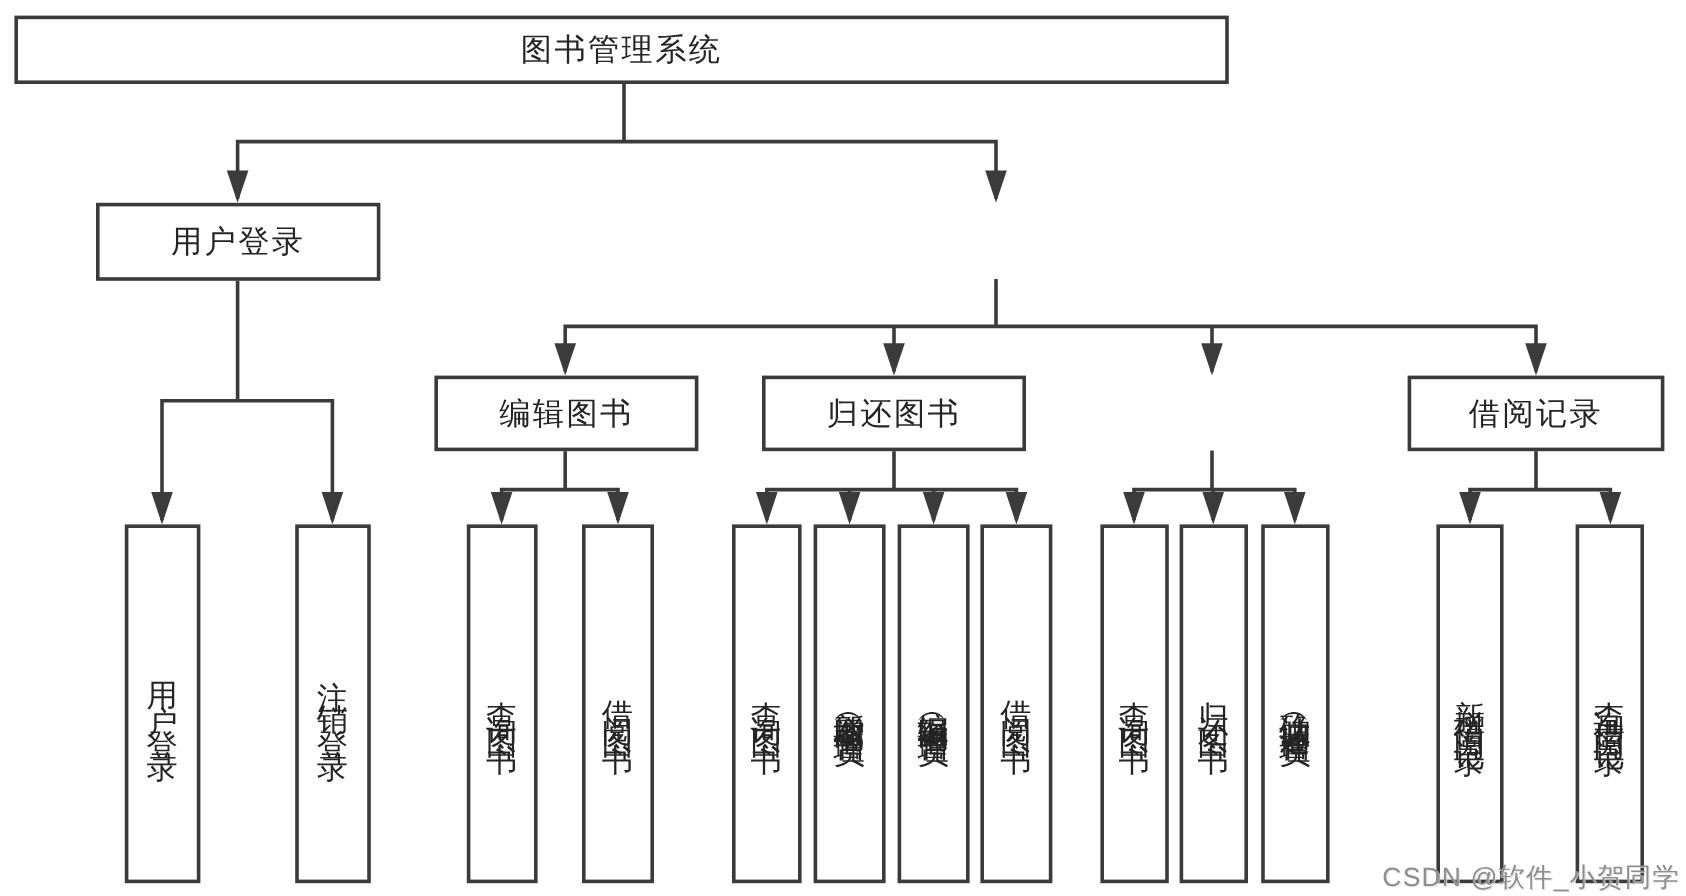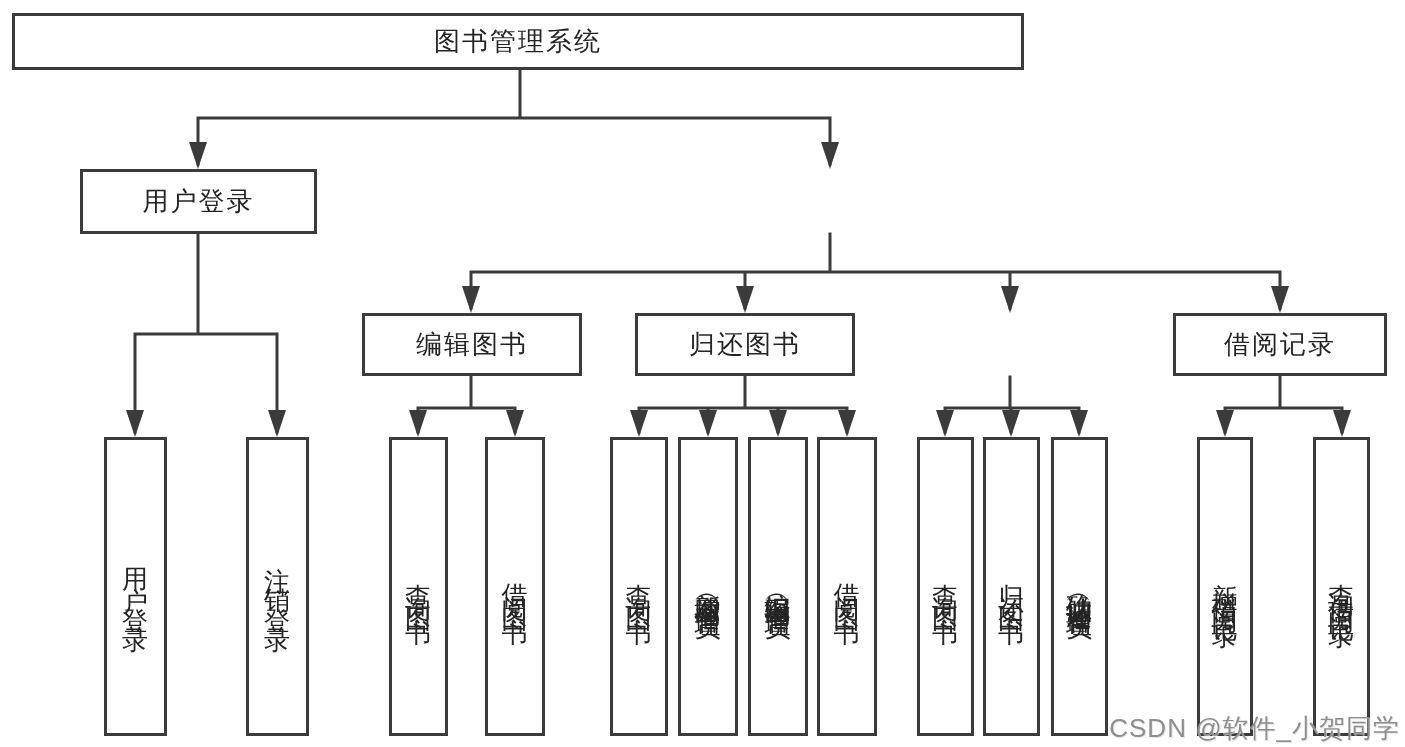--- a/index.html
+++ b/index.html
@@ -26,21 +26,21 @@
     writing-mode:vertical-rl;
     text-orientation:mixed;
     line-height:1;
   }
   .ls-xl{letter-spacing:20px;}
   .ls-l{letter-spacing:12px;}
   .ls-m{letter-spacing:8px;}
   .ls-s{letter-spacing:3px;}
   .watermark{
     position:absolute;right:5px;bottom:1px;z-index:2;
-    font-size:26px;letter-spacing:1px;
+    font-size:22px;letter-spacing:1px;
     color:var(--watermark,#8e8e8e);
     text-shadow:1px 1px 0 rgba(220,220,220,.7);
   }
 </style>
 </head>
 <body>
 
 <div class="canvas">
 
   <svg class="connectors" width="1405" height="747" viewBox="0 0 1405 747" aria-hidden="true">

